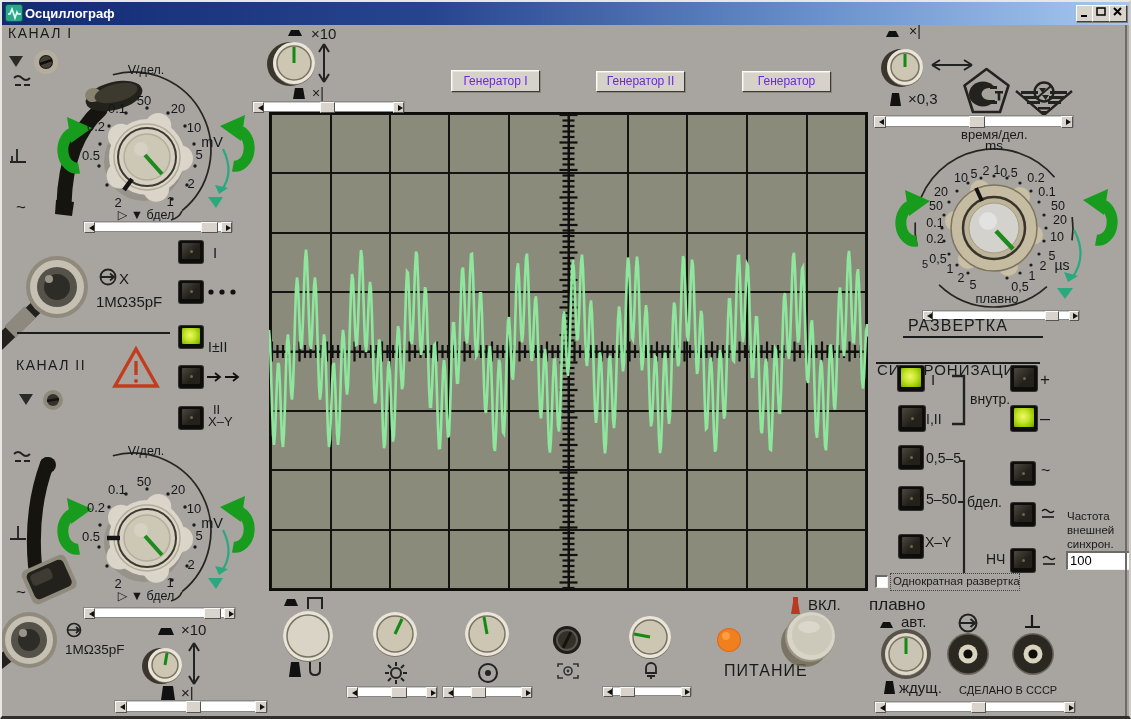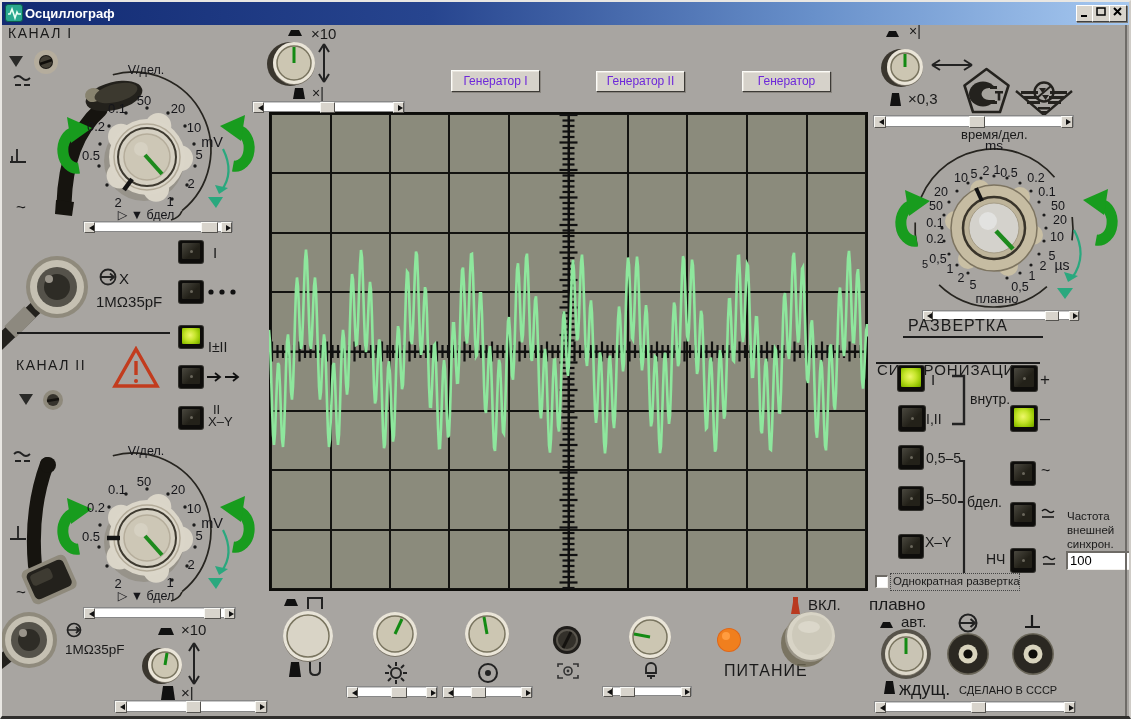--- a/index.html
+++ b/index.html
@@ -752,21 +752,21 @@
     </svg>
     <svg style="position:absolute;left:879px;top:627px" width="54" height="54" viewBox="0 0 54 54">
       <circle cx="27" cy="28" r="21" fill="#7a7468"></circle>
       <circle cx="27" cy="27" r="21" fill="#ddd8ca"></circle>
       <circle cx="27" cy="27" r="17" fill="#c9c4b4" stroke="#79745f" stroke-width="1.5"></circle>
       <line x1="27" y1="27" x2="27" y2="11" stroke="#138a13" stroke-width="3"></line>
     </svg>
     <svg style="position:absolute;left:880px;top:678px" width="18" height="18">
       <path d="M4 16 l11 0 l-2 -13 l-7 0 z" fill="#111"></path>
     </svg>
-    <div class="t" style="left:899px;top:679px;font-size:18px;">ждущ.</div>
+    <div class="t" style="left:899px;top:679px;font-size:15px;">ждущ.</div>
     <svg style="position:absolute;left:958px;top:613px" width="22" height="22">
       <circle cx="10" cy="10" r="8.5" fill="none" stroke="#222" stroke-width="2"></circle>
       <path d="M2 10 H16 M12.5 6 L17 10 L12.5 14" fill="none" stroke="#222" stroke-width="2"></path>
     </svg>
     <svg style="position:absolute;left:1022px;top:613px" width="22" height="18">
       <path d="M10 2 V14 M3 14 H18" stroke="#1a1a1a" stroke-width="2.2"></path>
     </svg>
     <svg style="position:absolute;left:947px;top:633px" width="42" height="42" viewBox="0 0 42 42">
       <circle cx="21" cy="21" r="21" fill="#6b675a"></circle>
       <circle cx="21" cy="21" r="19.5" fill="#35322a"></circle>

